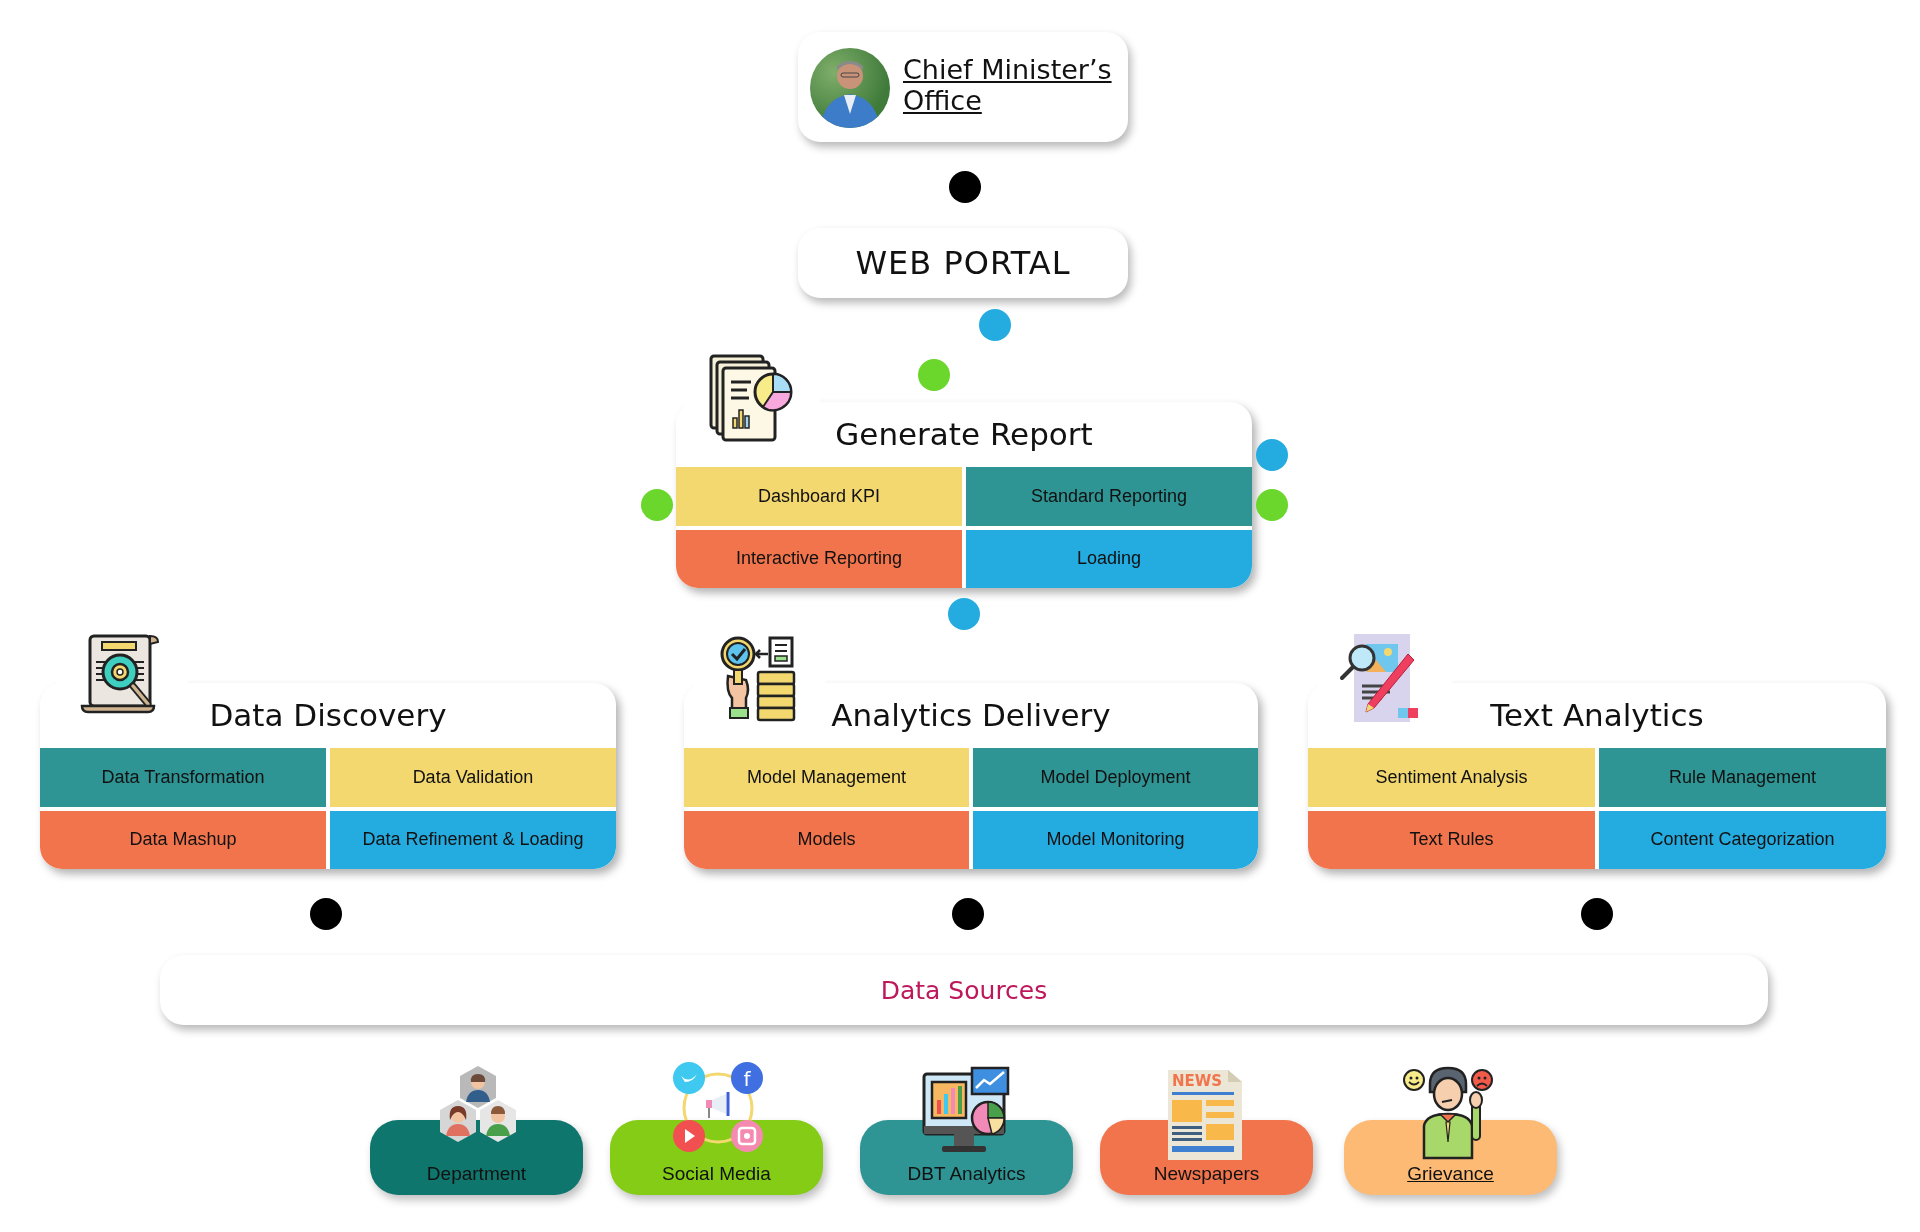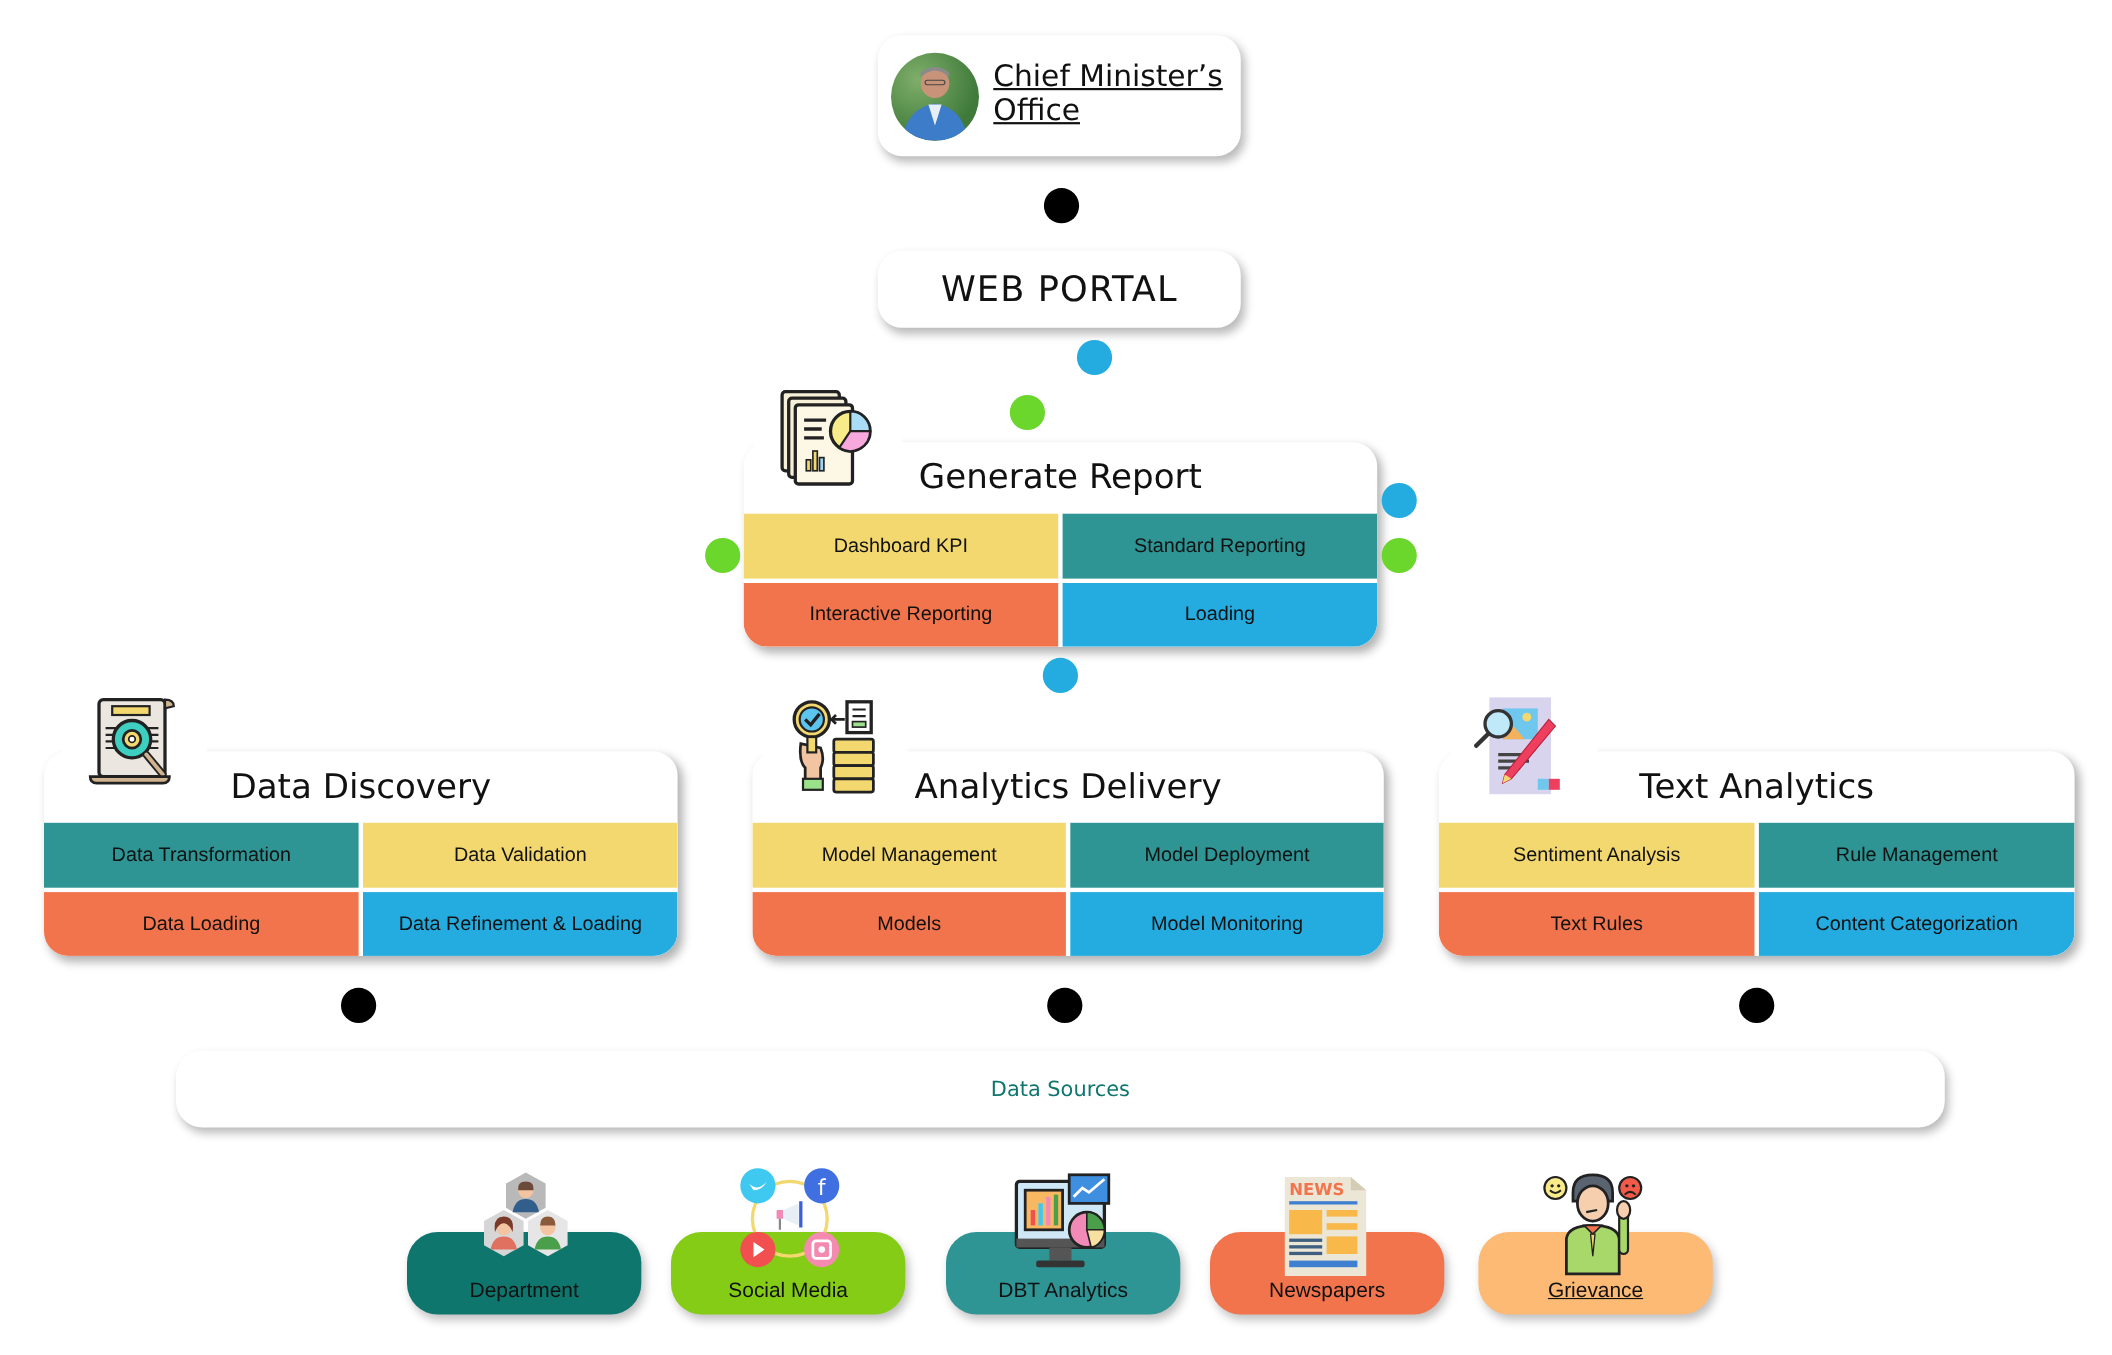--- a/index.html
+++ b/index.html
@@ -90,21 +90,21 @@
 <div class="dot green" style="left:641px; top:489px;"></div>
 <div class="dot blue" style="left:1256px; top:439px;"></div>
 <div class="dot green" style="left:1256px; top:489px;"></div>
 <div class="dot blue" style="left:948px; top:598px;"></div>
 
 <div class="module" style="left:40px; top:683px; width:576px; height:186px;">
   <div class="title">Data Discovery</div>
   <div class="grid">
     <div class="cell c-teal">Data Transformation</div>
     <div class="cell c-yellow">Data Validation</div>
-    <div class="cell c-orange">Data Loading</div>
+    <div class="cell c-orange">Data Mashup</div>
     <div class="cell c-blue">Data Refinement &amp; Loading</div>
   </div>
 </div>
 <div class="icon-tab" style="left:56px; top:650px; width:132px; height:37px;"></div>
 <div class="icon" style="left:78px; top:632px; width:90px; height:88px;">
   <svg width="90" height="88" viewBox="0 0 90 88">
     <rect x="12" y="4" width="60" height="70" rx="4" fill="#ebe7e0" stroke="#222" stroke-width="3"></rect>
     <path d="M72 4 Q80 4 80 10 L72 12 Z" fill="#cfb48f" stroke="#222" stroke-width="2"></path>
     <rect x="24" y="10" width="34" height="8" fill="#f3d870" stroke="#222" stroke-width="2"></rect>
     <line x1="18" y1="30" x2="66" y2="30" stroke="#222" stroke-width="2"></line>
@@ -176,21 +176,21 @@
     <line x1="15" y1="35" x2="4" y2="46" stroke="#333" stroke-width="4" stroke-linecap="round"></line>
     <path d="M70 22 L76 28 L36 76 L28 80 L30 72 Z" fill="#ef3f5e" stroke="#b8203d" stroke-width="1"></path>
     <path d="M30 72 L28 80 L36 76 Z" fill="#f3d870"></path>
     <rect x="60" y="76" width="10" height="10" fill="#6fc7ee"></rect>
     <rect x="70" y="76" width="10" height="10" fill="#ef3f5e"></rect>
   </svg>
 </div>
 <div class="dot black" style="left:1581px; top:898px;"></div>
 
 <div class="card" style="left:160px; top:955px; width:1608px; height:70px; border-radius:24px; display:flex; align-items:center; justify-content:center;">
-  <span style="font-size:19px; color:#0f766e;">Data Sources</span>
+  <span style="font-size:25px; color:#be185d;">Data Sources</span>
 </div>
 
 <div class="pill" style="left:370px; top:1120px; background:#0f766e;">
   <span>Department</span>
 </div>
 <div class="icon" style="left:430px; top:1064px; width:96px; height:96px;">
   <svg width="96" height="96" viewBox="0 0 96 96">
     <polygon points="48,2 66,12 66,34 48,44 30,34 30,12" fill="#b9b9b9"></polygon>
     <circle cx="48" cy="18" r="7" fill="#f2c4a2"></circle>
     <path d="M48 10 Q40 10 41 18 L55 18 Q56 10 48 10 Z" fill="#6b4a3a"></path>

